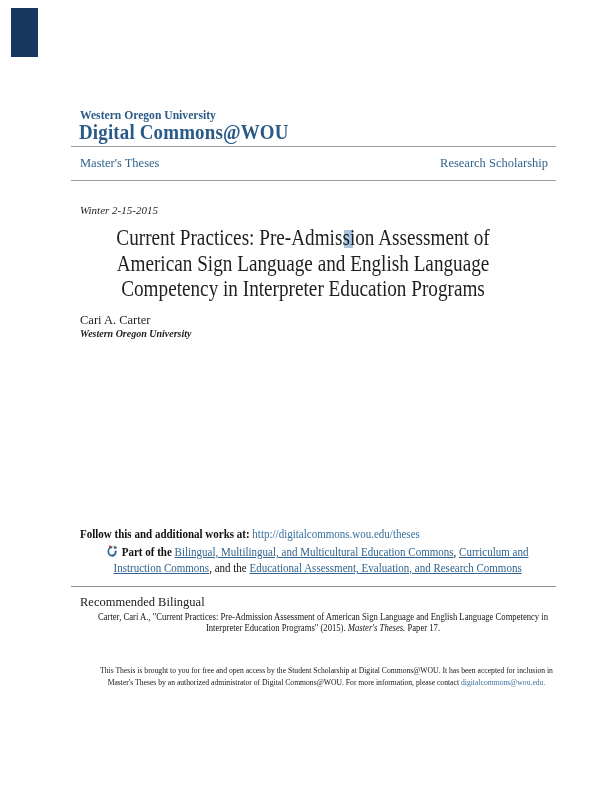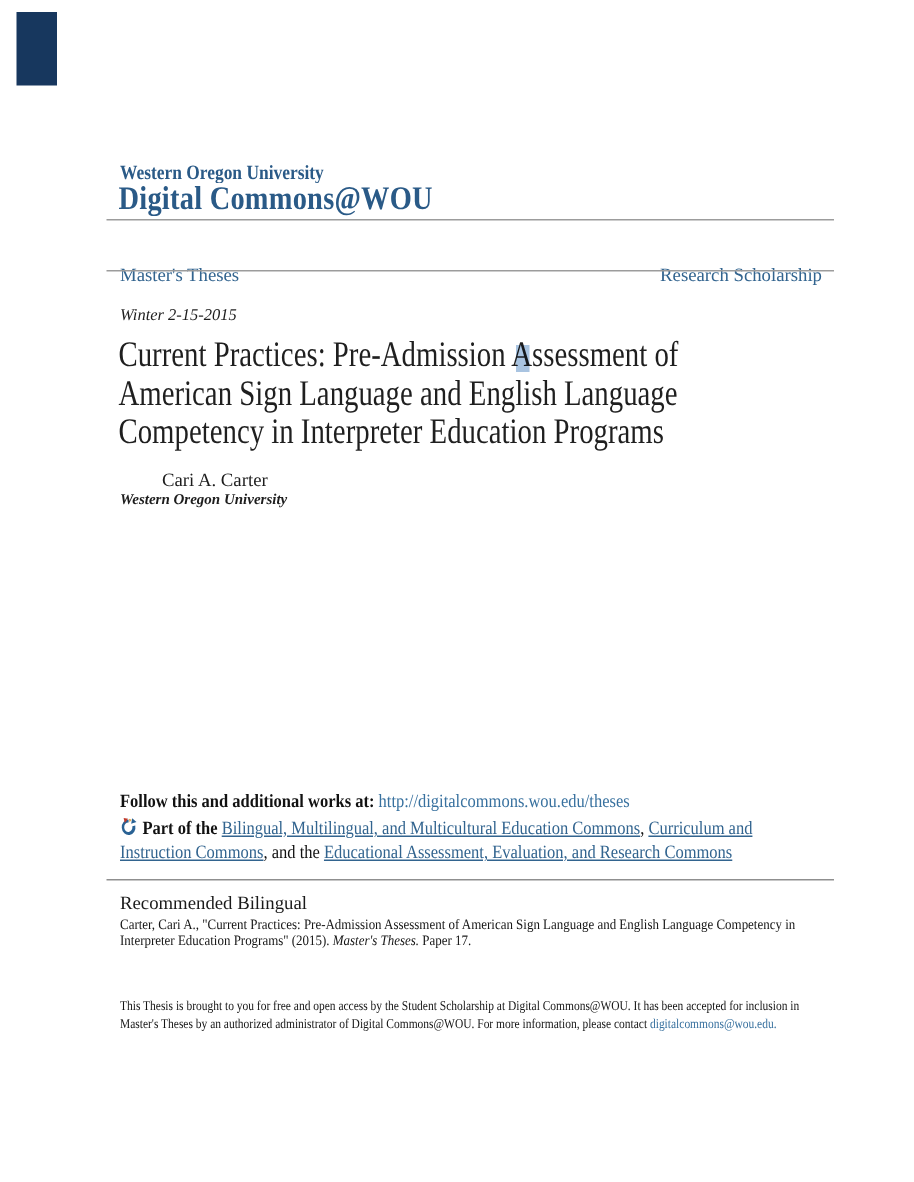--- a/index.html
+++ b/index.html
@@ -14,46 +14,47 @@
     --page-bg:#ffffff;
   }
   *{margin:0;padding:0;box-sizing:border-box;}
   html,body{background:#ffffff;}
   body{font-family:"Liberation Serif","DejaVu Serif",serif;}
   .page{
     position:relative;
     width:609px;height:788px;
     background:var(--page-bg);
     overflow:hidden;
+    text-align:center;
   }
   .abs{position:absolute;}
   .cx80{transform:scaleX(0.80);transform-origin:0 0;}
   .cx85{transform:scaleX(0.85);transform-origin:0 0;}
   .cx86{transform:scaleX(0.86);transform-origin:0 0;}
   .cx88{transform:scaleX(0.88);transform-origin:0 0;}
   .cx90{transform:scaleX(0.90);transform-origin:0 0;}
   .b{font-weight:bold;}
   .rule{height:1px;background:var(--rule-gray);}
-  .link{color:var(--link-blue);margin-top:20px;}
+  .link{color:var(--link-blue);}
   .ulink{color:var(--link-blue);text-decoration:underline;cursor:pointer;}
   .urllink{color:var(--url-blue);cursor:pointer;text-decoration:none;}
   .pre{white-space:pre-line;}
 
   .corner-rect{left:11px;top:8px;width:27px;height:49px;background:var(--corner-navy);}
 
   .uni-name{left:80px;top:107px;font-size:13.5px;font-weight:bold;color:var(--brand-navy);white-space:nowrap;}
   .site-name{left:79px;top:119px;font-size:22px;font-weight:bold;color:var(--brand-navy);white-space:nowrap;letter-spacing:.2px;}
   .rule1{left:71px;top:146px;width:485px;}
   .nav-row{left:80px;top:156px;width:468px;display:flex;justify-content:space-between;font-size:12.5px;}
   .rule2{left:71px;top:180px;width:485px;}
 
   .date{left:80px;top:204px;font-size:11px;color:var(--body-black);font-style:italic;}
   .title{left:79px;top:225px;width:560px;font-size:24px;line-height:25.5px;color:var(--title-black);}
   .hl{left:344px;top:230px;width:9px;height:18px;background:var(--highlight-blue);mix-blend-mode:multiply;}
-  .author{left:80px;top:313px;font-size:12.5px;color:var(--body-black);margin-left:28px;}
+  .author{left:80px;top:313px;font-size:12.5px;color:var(--body-black);}
   .affil{left:80px;top:328px;font-size:10px;font-weight:bold;font-style:italic;color:var(--body-black);}
 
   .follow{left:80px;top:527px;font-size:12.5px;color:#111;white-space:nowrap;}
   .commons{left:80px;top:544px;width:540px;font-size:12.5px;line-height:16px;color:#111;}
   .commons .line{white-space:nowrap;}
   .net-icon{display:inline-block;width:13px;height:13px;vertical-align:-2px;margin-right:4px;}
 
   .rule3{left:71px;top:586px;width:485px;background:#8f8f8f;}
   .rec-head{left:80px;top:595px;font-size:12.5px;color:#1a1a1a;}
   .citation{left:80px;top:612px;width:540px;font-size:9.6px;line-height:10.8px;color:#151515;}

